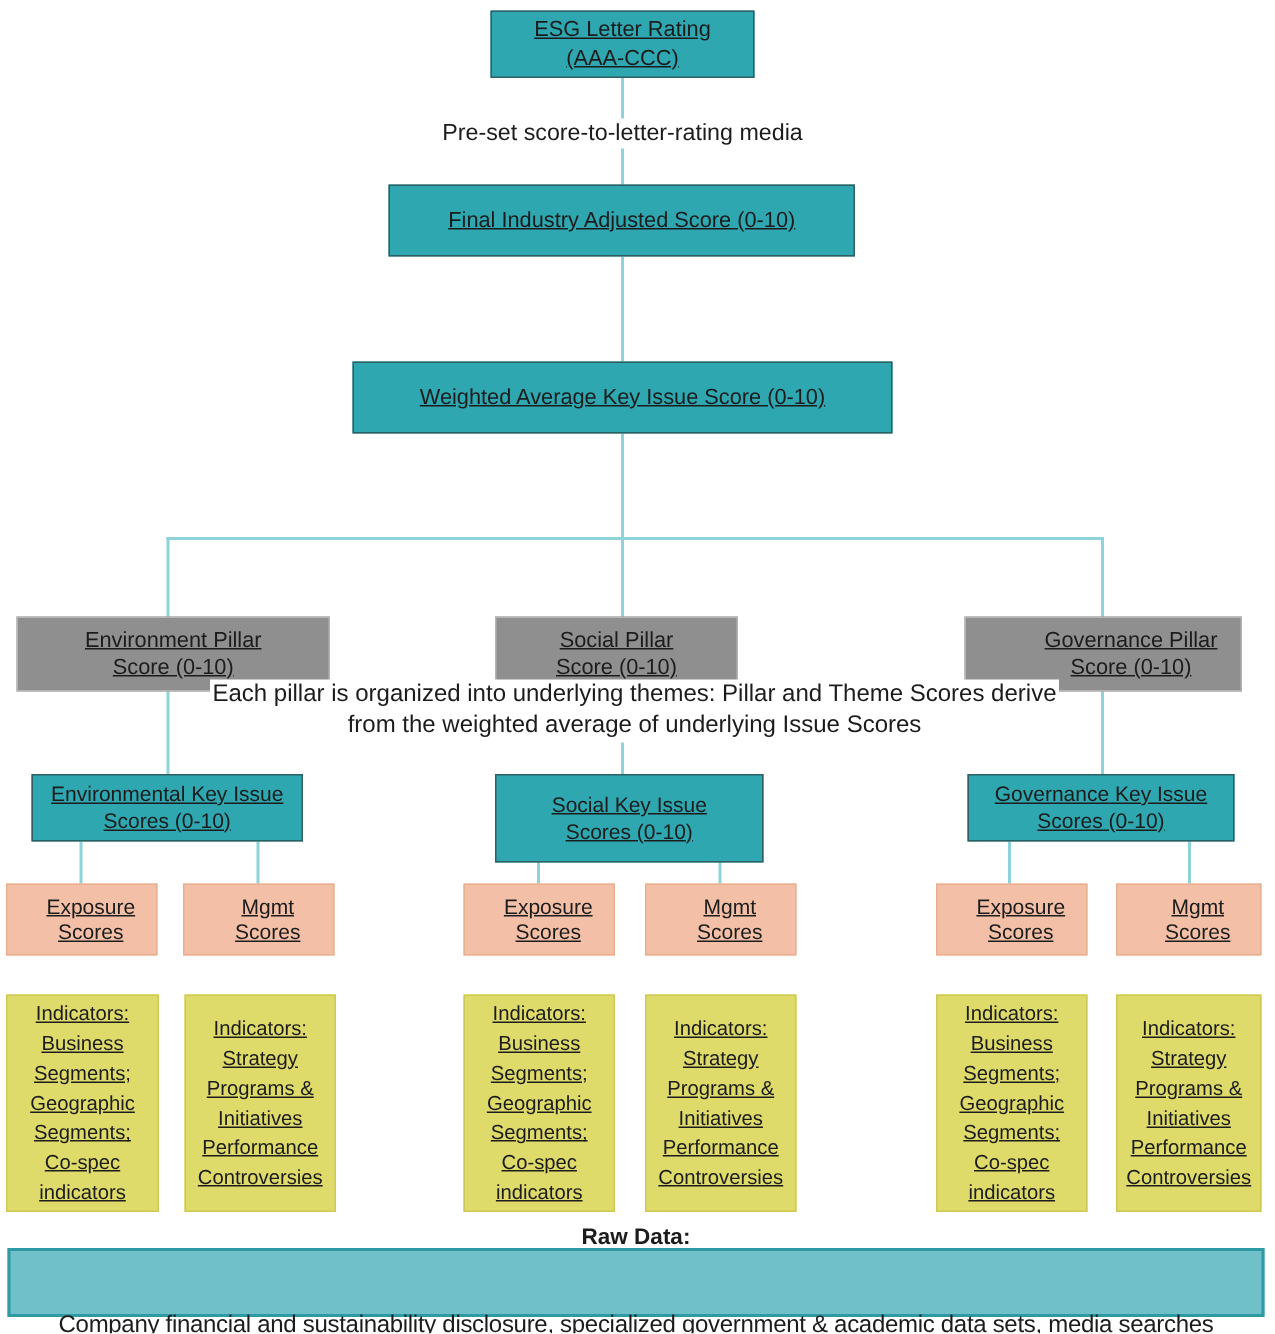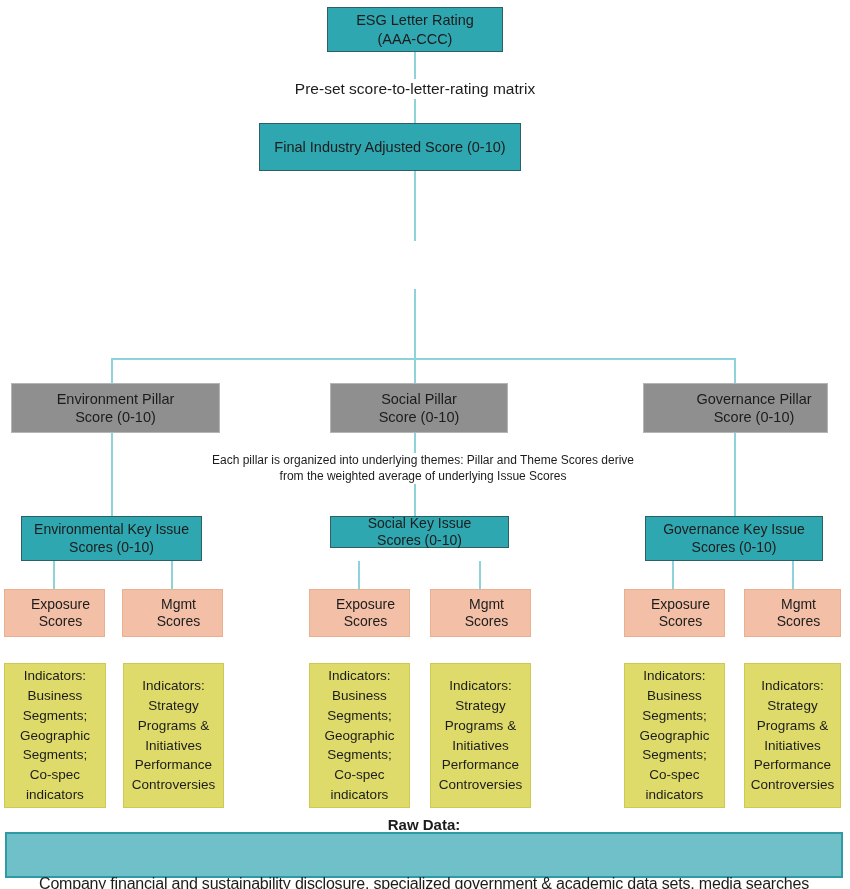--- a/index.html
+++ b/index.html
@@ -5,23 +5,24 @@
   html,body{margin:0;padding:0;background:#fff;}
   .canvas{
     position:relative;width:850px;height:889px;background:#fff;
     font-family:"Liberation Sans",sans-serif;color:var(--text);
     overflow:hidden;
   }
   .box{
     position:absolute;display:flex;align-items:center;justify-content:center;
     text-align:center;white-space:pre-line;z-index:2;box-sizing:border-box;
     line-height:1.25;
+    text-decoration:underline;
   }
   .teal{background:var(--teal);border:1px solid var(--teal-border);font-size:14.5px;}
-  .gray{background:var(--gray);border:1px solid var(--gray-border);font-size:14.5px;}
+  .gray{background:var(--gray);border:1px solid var(--gray-border);font-size:14.5px;margin-top:28px;}
   .pink{background:var(--pink);border:1px solid var(--pink-border);font-size:14px;padding-left:12px;}
   .yellow{background:var(--yellow);border:1px solid var(--yellow-border);font-size:13.5px;line-height:1.48;}
   .caption{
     position:absolute;text-align:center;background:#fff;z-index:2;
     font-size:15.5px;white-space:pre-line;line-height:1.3;
   }
   .vline,.hline{position:absolute;background:var(--line);z-index:1;}
   .vline{width:2px;}
   .hline{height:2px;}
   .rawbar{
@@ -48,40 +49,41 @@
   <div class="vline" style="left:53px;top:561px;height:28px;"></div>
   <div class="vline" style="left:171px;top:561px;height:28px;"></div>
   <div class="vline" style="left:358px;top:561px;height:28px;"></div>
   <div class="vline" style="left:479px;top:561px;height:28px;"></div>
   <div class="vline" style="left:672px;top:561px;height:28px;"></div>
   <div class="vline" style="left:792px;top:561px;height:28px;"></div>
 
   <div class="box teal" style="left:327px;top:7px;width:176px;height:45px;">ESG Letter Rating
 (AAA-CCC)</div>
 
-  <div class="caption" style="left:115px;top:79px;width:600px;">Pre-set score-to-letter-rating matrix</div>
+  <div class="caption" style="left:115px;top:79px;width:600px;">Pre-set score-to-letter-rating media</div>
 
-  <div class="box teal" style="left:259px;top:123px;width:262px;height:48px;">Final Industry Adjusted Score (0-10)</div>
+  <div class="box teal" style="left:259px;top:123px;width:311px;height:48px;">Final Industry Adjusted Score (0-10)</div>
 
 
+  <div class="box teal" style="left:235px;top:241px;width:360px;height:48px;">Weighted Average Key Issue Score (0-10)</div>
 
 
   <div class="box gray" style="left:11px;top:383px;width:209px;height:50px;">Environment Pillar
 Score (0-10)</div>
-  <div class="box gray" style="left:330px;top:383px;width:178px;height:50px;">Social Pillar
+  <div class="box gray" style="left:330px;top:383px;width:162px;height:50px;">Social Pillar
 Score (0-10)</div>
   <div class="box gray" style="left:643px;top:383px;width:185px;height:50px;padding-left:37px;">Governance Pillar
 Score (0-10)</div>
 
-  <div class="caption" style="left:140px;top:453px;width:566px;font-size:12px;">Each pillar is organized into underlying themes: Pillar and Theme Scores derive
+  <div class="caption" style="left:140px;top:453px;width:566px;font-size:16px;">Each pillar is organized into underlying themes: Pillar and Theme Scores derive
 from the weighted average of underlying Issue Scores</div>
 
   <div class="box teal" style="left:21px;top:516px;width:181px;height:45px;font-size:14px;">Environmental Key Issue
 Scores (0-10)</div>
-  <div class="box teal" style="left:330px;top:516px;width:179px;height:32px;font-size:14px;">Social Key Issue
+  <div class="box teal" style="left:330px;top:516px;width:179px;height:59px;font-size:14px;">Social Key Issue
 Scores (0-10)</div>
   <div class="box teal" style="left:645px;top:516px;width:178px;height:45px;font-size:14px;text-align:center;">Governance Key Issue
 Scores (0-10)</div>
 
   <div class="box pink" style="left:4px;top:589px;width:101px;height:48px;">Exposure
 Scores</div>
   <div class="box pink" style="left:122px;top:589px;width:101px;height:48px;">Mgmt
 Scores</div>
   <div class="box pink" style="left:309px;top:589px;width:101px;height:48px;">Exposure
 Scores</div>

